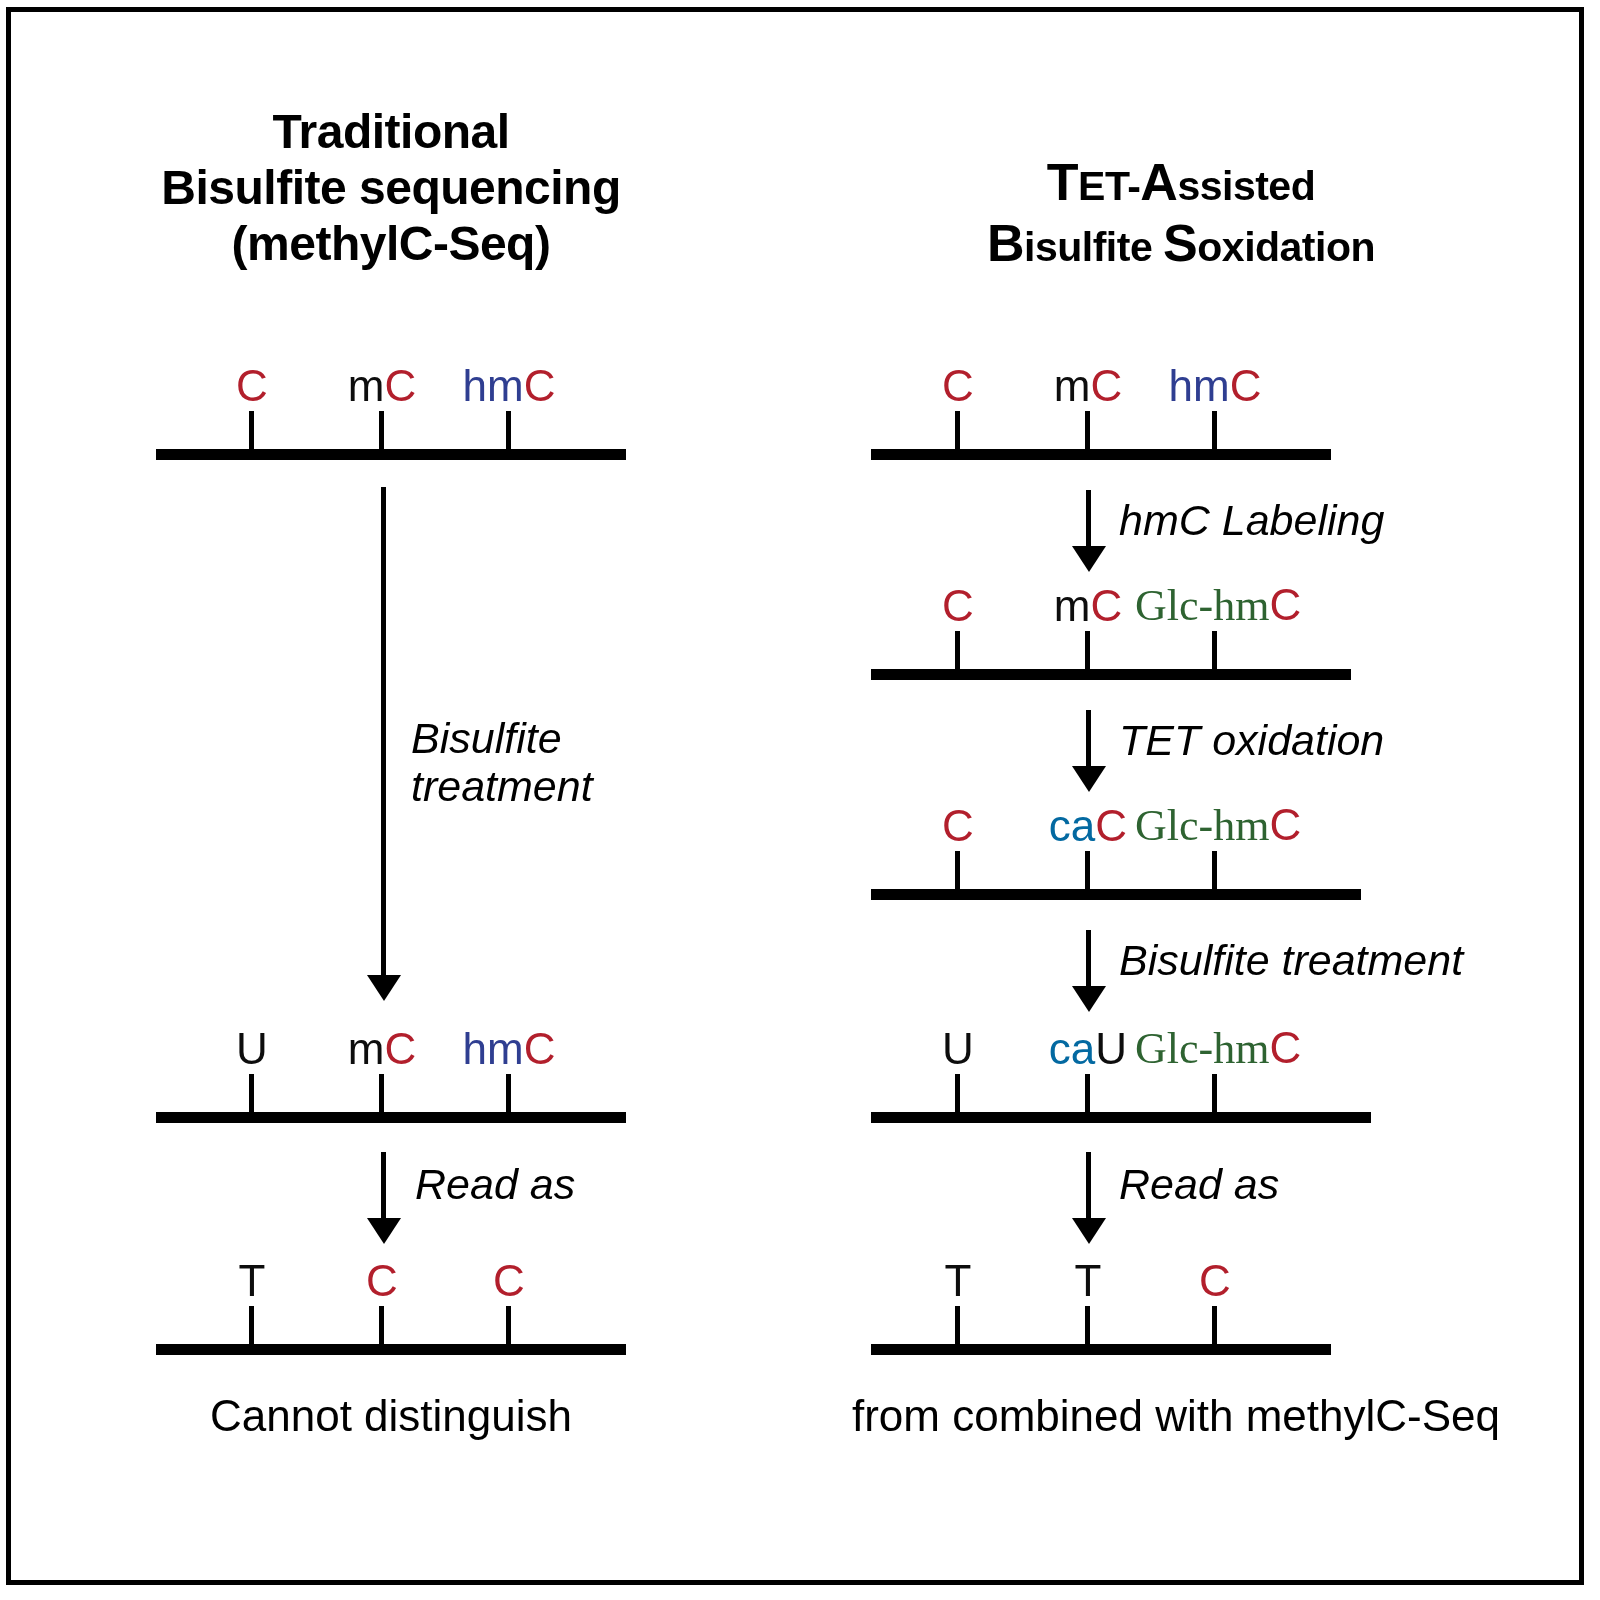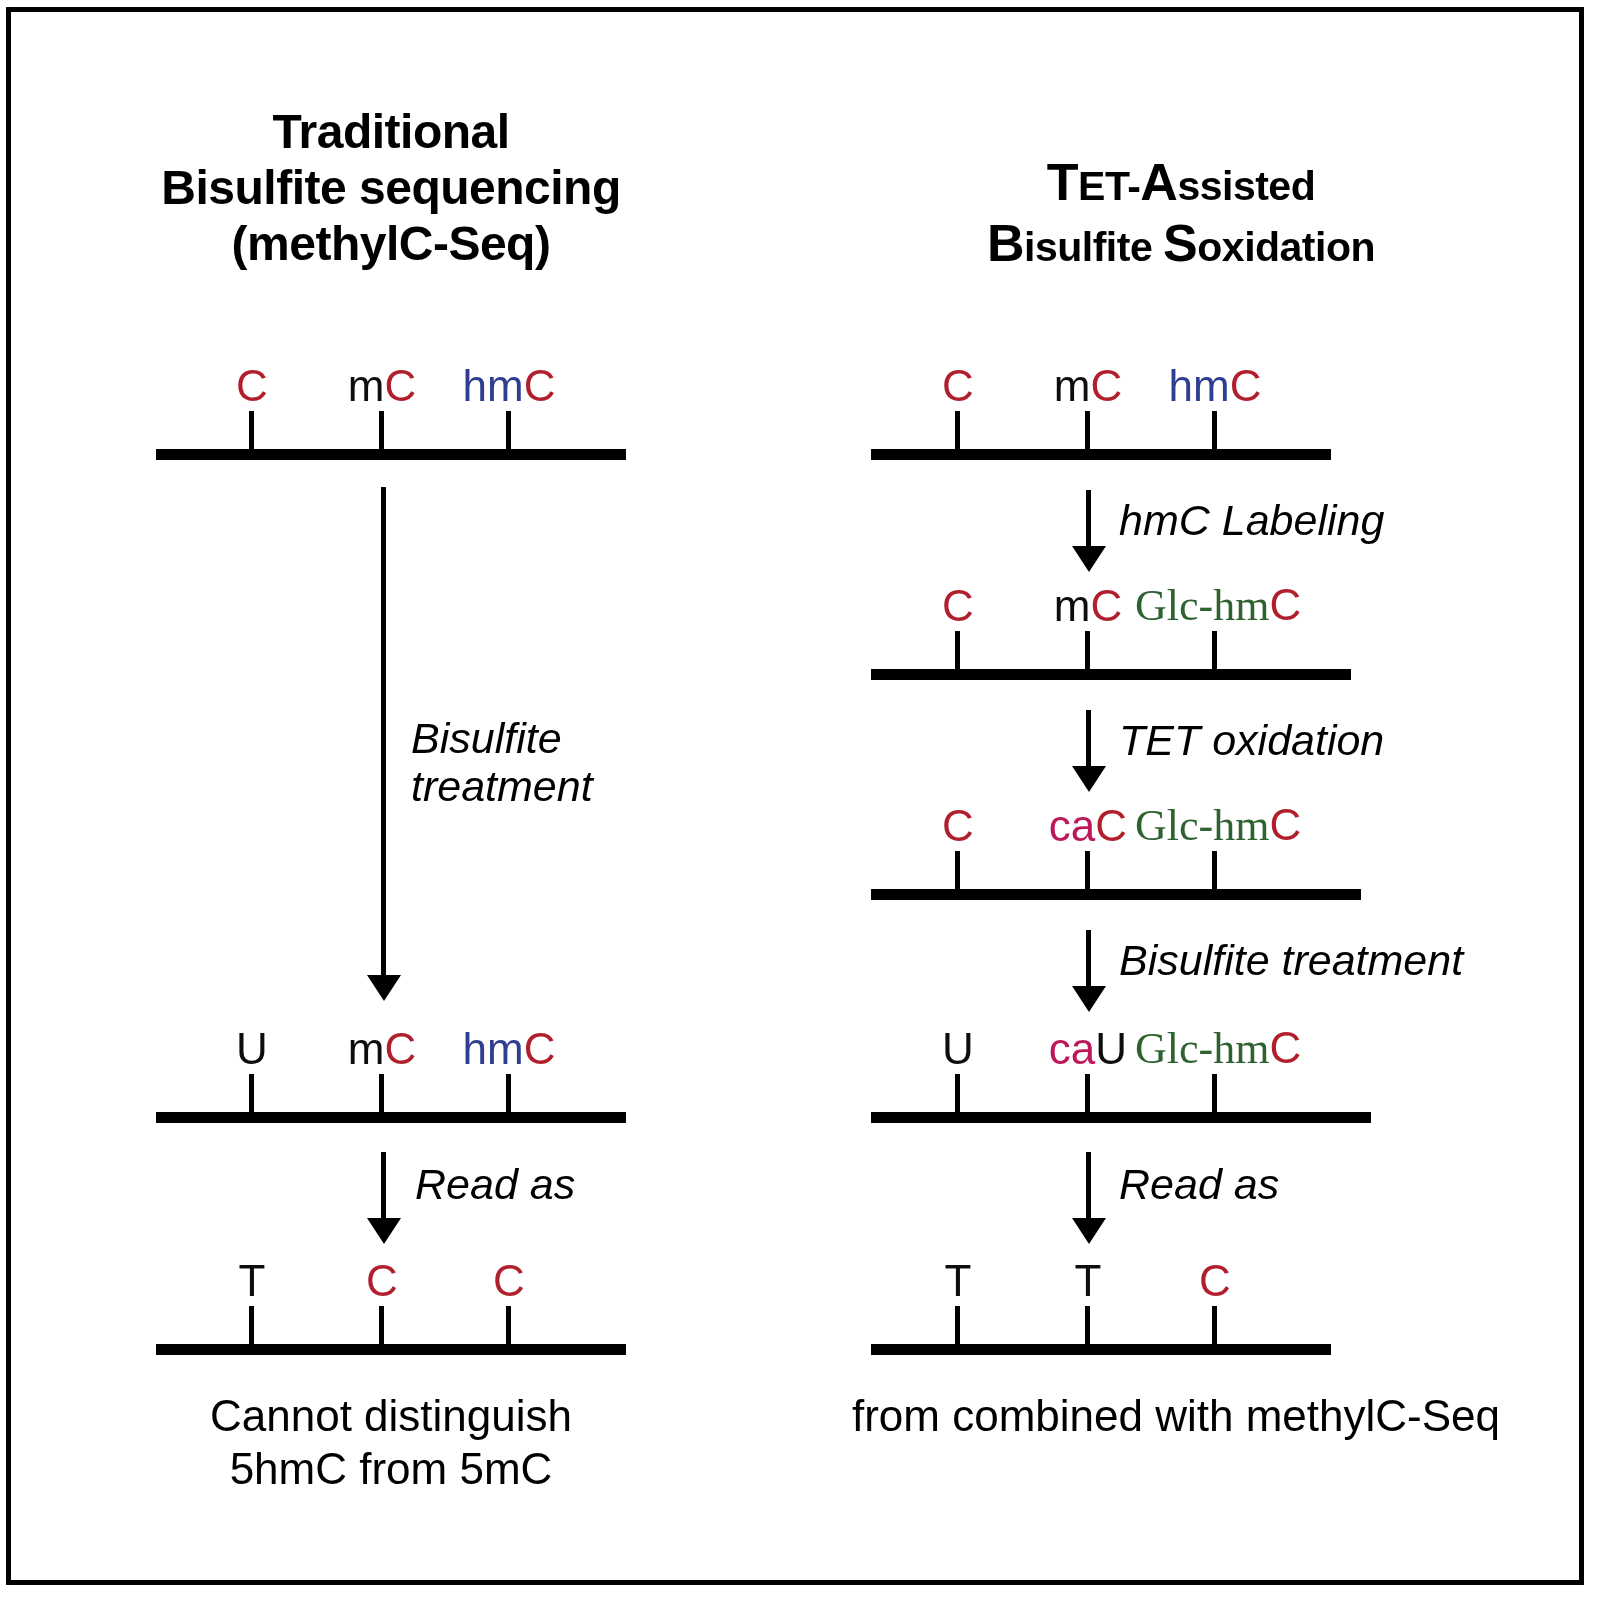--- a/index.html
+++ b/index.html
@@ -82,21 +82,21 @@
     line-height: 1;
     color: #000;
     transform: translateX(-50%);
   }
   .site-label.anchor-left {
     transform: none;
   }
   .red   { color: #B21F2C; }
   .blue  { color: #2F3E91; }
   .green { color: #2E6331; font-family: Liberation Serif, serif; }
-  .purple{ color: #be185d; }
+  .purple{ color: #0369a1; }
   .black { color: #0d0d0d; }
 
   
   .arrow {
     position: absolute;
     width: 5px;
     background: #000;
   }
   .arrow::after {
     content: "";
@@ -197,21 +197,20 @@
         <span class="black"></span><span class="red">C</span>
       </div>
       <div class="site-label" style="left:353px;">
         <span class="black"></span><span class="red">C</span>
       </div>
       <div class="backbone"></div>
     </div>
 
     <div class="caption" id="caption-left">
       <div>Cannot distinguish</div>
-      <div>5hmC from 5mC</div>
     </div>
 
   </div>
 
   <div class="col" id="col-right">
 
     <div class="title" id="title-right">
       <div><span class="sc-big">T</span><span class="sc-sml">ET-</span><span class="sc-big">A</span><span class="sc-sml">ssisted</span></div>
       <div><span class="sc-big">B</span><span class="sc-sml">isulfite </span><span class="sc-big">S</span><span class="sc-sml">oxidation</span></div>
     </div>

